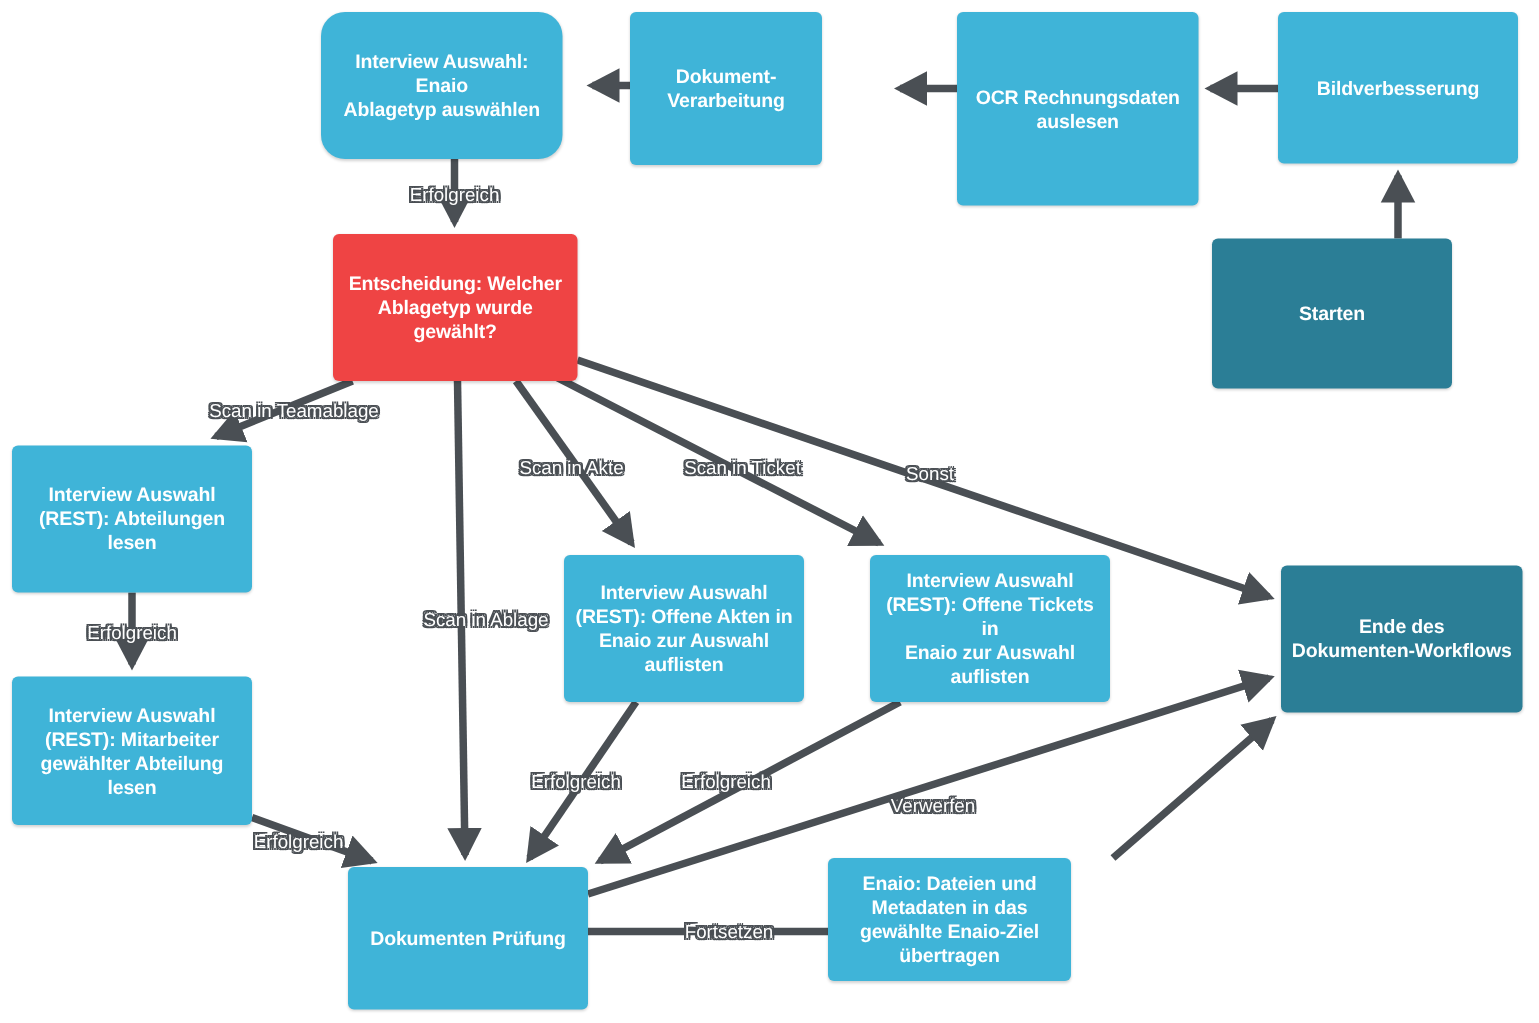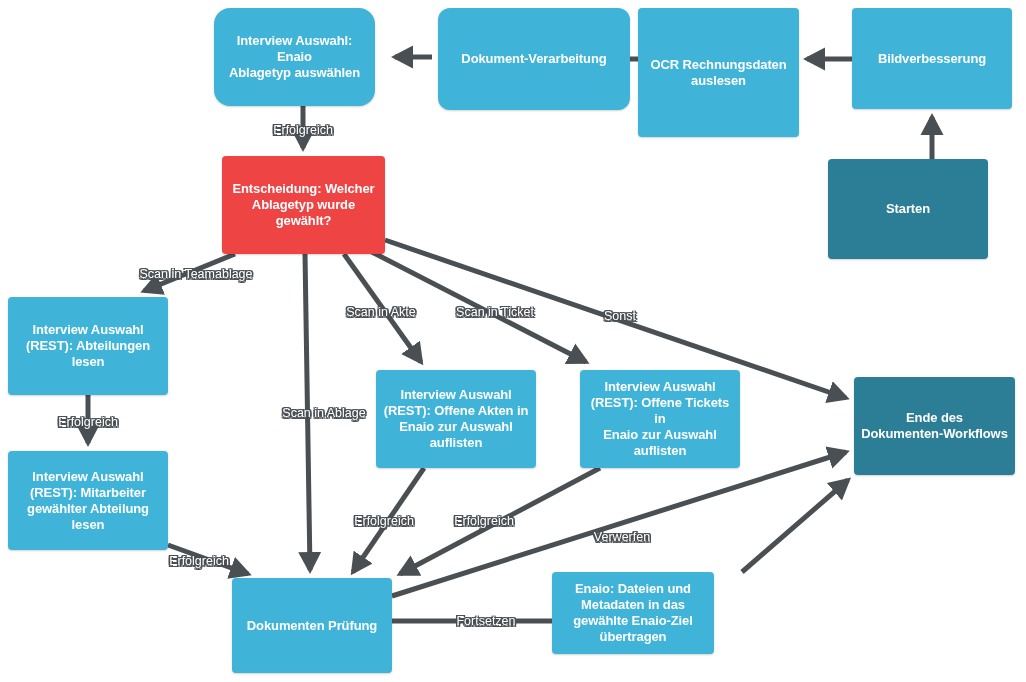--- a/index.html
+++ b/index.html
@@ -91,31 +91,31 @@
         <path d="M 392,596 L 846,452" stroke="#4a4f54" stroke-width="5" fill="none" marker-end="url(#arrowhead)"></path>
         <path d="M 742,572 L 848,480" stroke="#4a4f54" stroke-width="5" fill="none" marker-end="url(#arrowhead)"></path>
       </g>
   </svg>
 
   <div id="node-layer">
       <div class="node node-task" style="left: 214px; top: 8px; width: 161px; height: 98px; border-radius: 16px;">
         <span class="node-label">Interview Auswahl: Enaio
 Ablagetyp auswählen</span>
       </div>
-      <div class="node node-task" style="left: 438px; top: 8px; width: 192px; height: 102px; border-radius: 12px;">
+      <div class="node node-task" style="left: 420px; top: 8px; width: 128px; height: 102px;">
         <span class="node-label">Dokument-Verarbeitung</span>
       </div>
       <div class="node node-task" style="left: 638px; top: 8px; width: 161px; height: 129px;">
         <span class="node-label">OCR Rechnungsdaten
 auslesen</span>
       </div>
       <div class="node node-task" style="left: 852px; top: 8px; width: 160px; height: 101px;">
         <span class="node-label">Bildverbesserung</span>
       </div>
-      <div class="node node-term" style="left: 828px; top: 159px; width: 160px; height: 100px; justify-content: center;">
+      <div class="node node-term" style="left: 808px; top: 159px; width: 160px; height: 100px; justify-content: center;">
         <span class="node-label">Starten</span>
       </div>
       <div class="node node-dec" style="left: 222px; top: 156px; width: 163px; height: 98px;">
         <span class="node-label">Entscheidung: Welcher
 Ablagetyp wurde
 gewählt?</span>
       </div>
       <div class="node node-task" style="left: 8px; top: 297px; width: 160px; height: 98px;">
         <span class="node-label">Interview Auswahl
 (REST): Abteilungen

